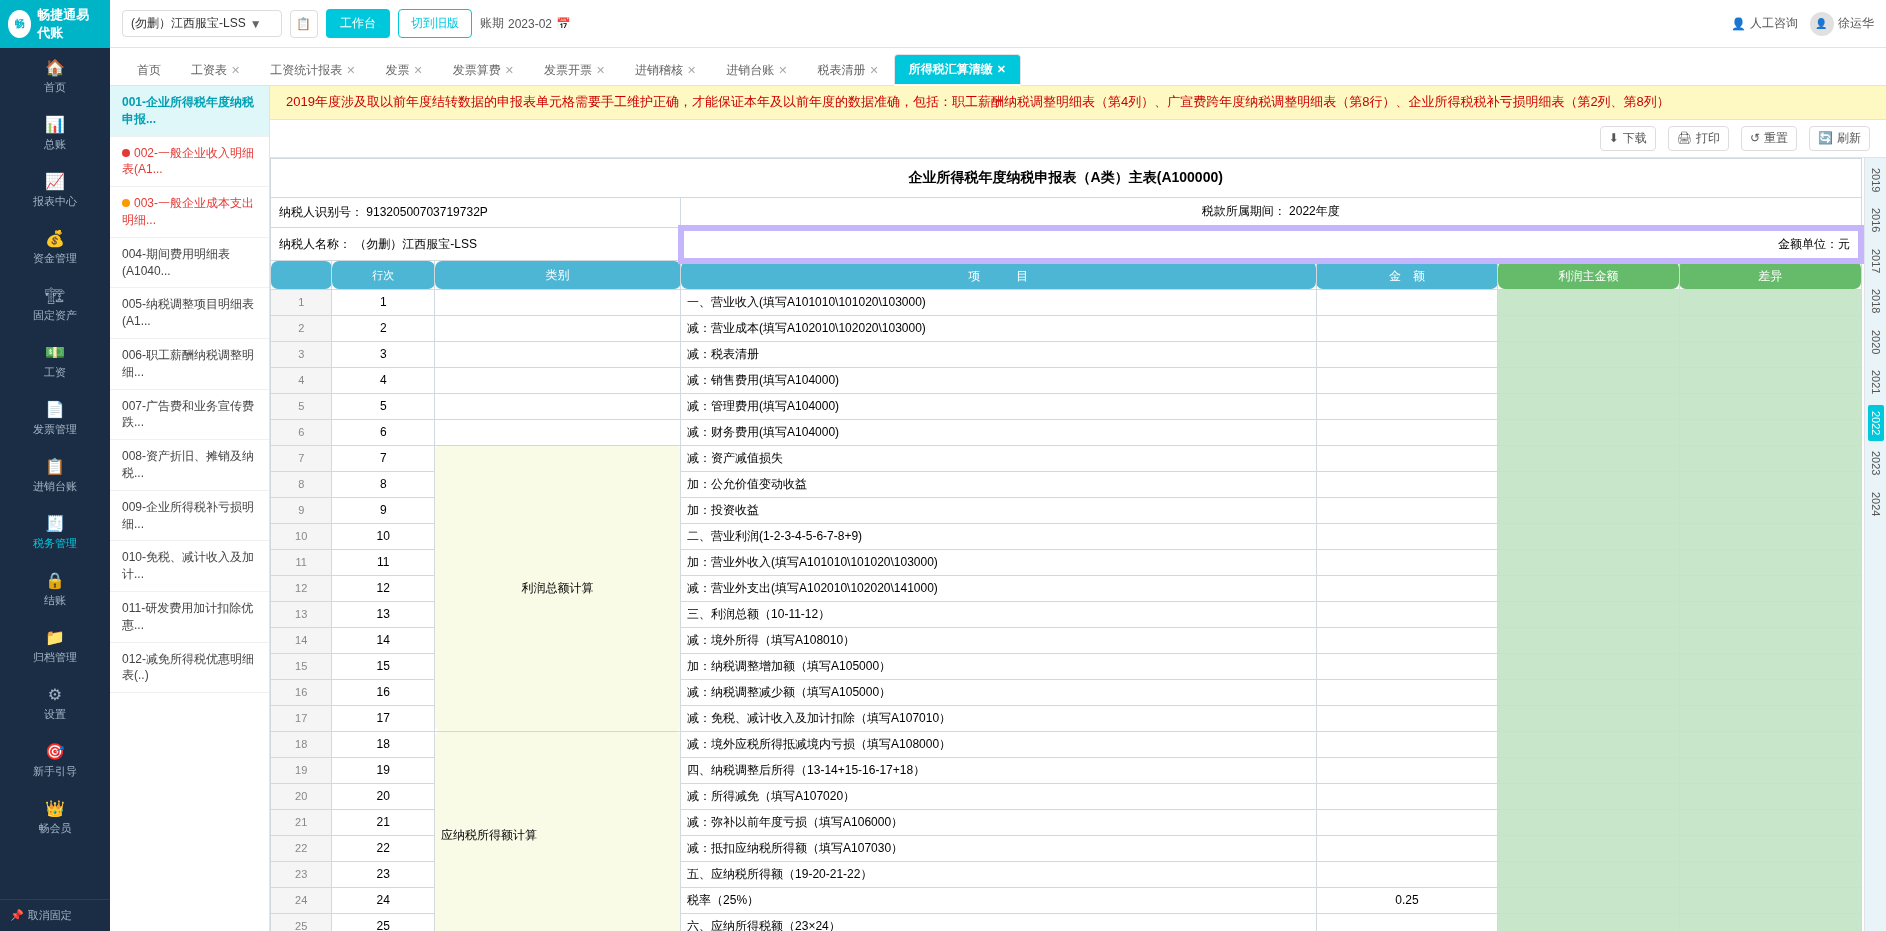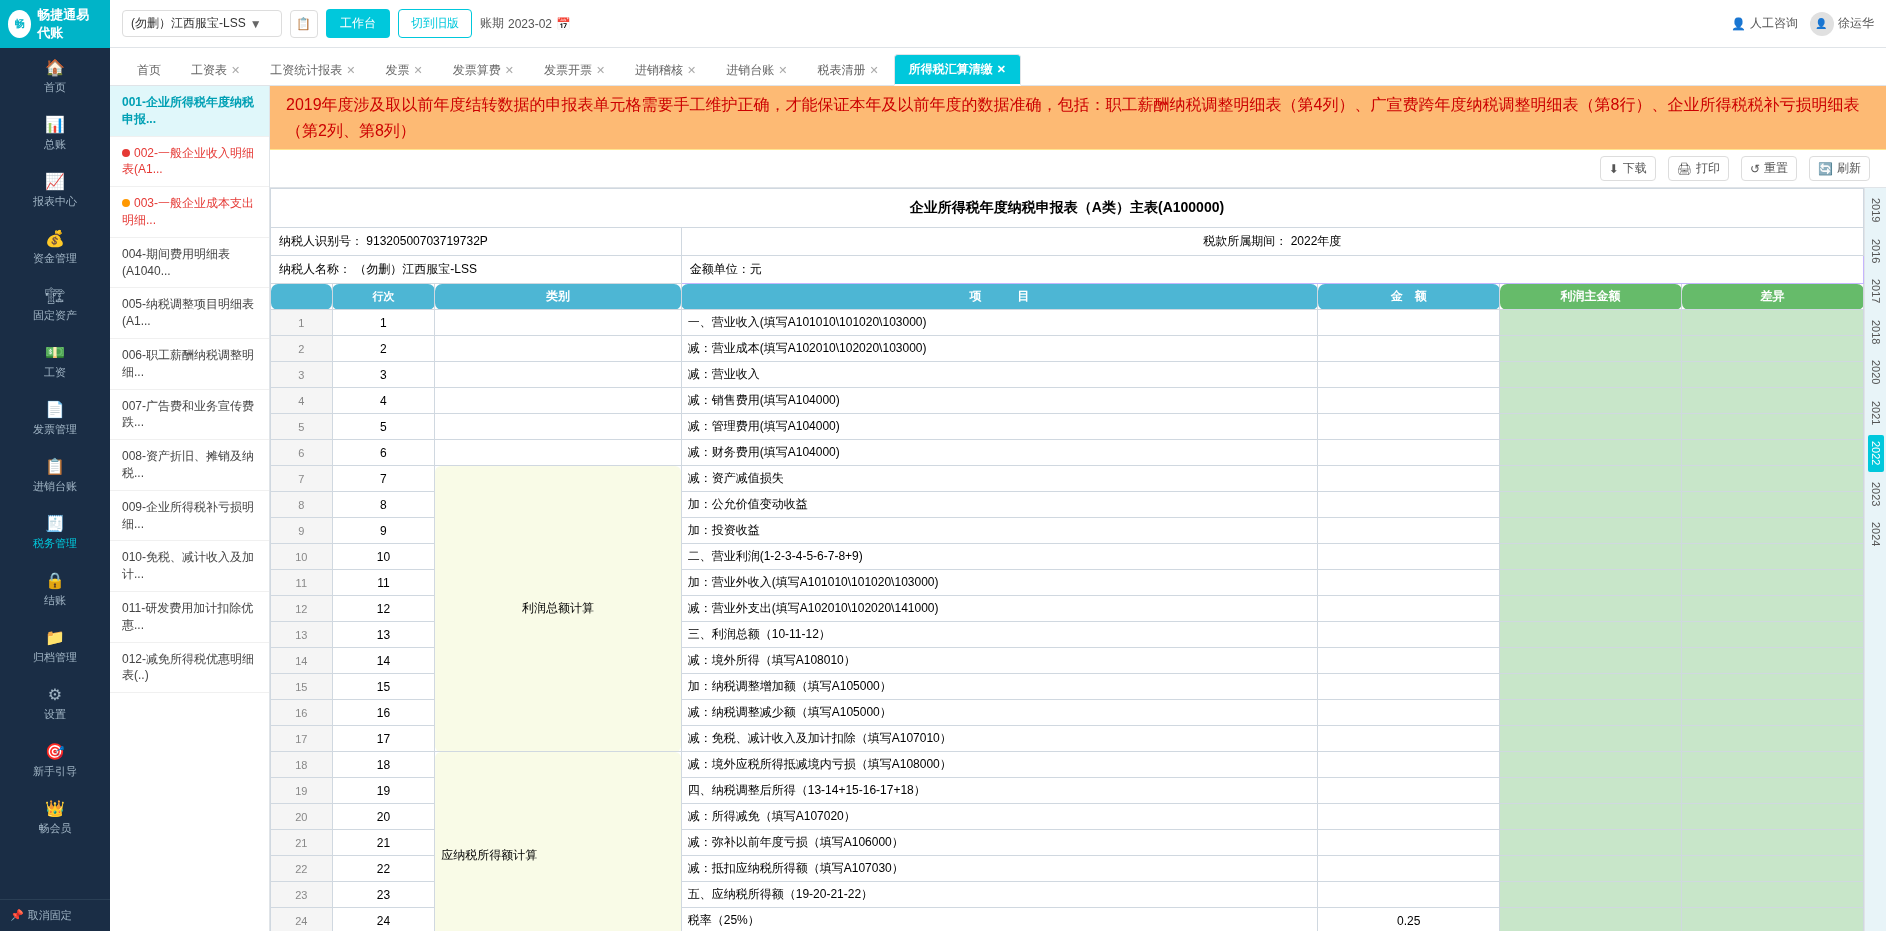--- a/index.html
+++ b/index.html
@@ -46,31 +46,31 @@
     .left-panel-item.active { background: #e0f7fa; color: #00a0b4; font-weight: bold; }
     .left-panel-item.error { color: #e53935; }
     .left-panel-item .dot { display: inline-block; width: 8px; height: 8px; border-radius: 50%; margin-right: 4px; }
     .dot-red { background: #e53935; }
     .dot-orange { background: #ff9800; }
 
     
     .right-panel { flex: 1; display: flex; flex-direction: column; overflow: hidden; }
 
     
-    .warning-bar { background: #fdba74; border-bottom: 1px solid #ffe58f; padding: 6px 16px; font-size: 16px; color: #c00; flex-shrink: 0; line-height: 1.6; }
+    .warning-bar { background: #fef9c3; border-bottom: 1px solid #ffe58f; padding: 6px 16px; font-size: 13px; color: #c00; flex-shrink: 0; line-height: 1.6; }
 
     
     .toolbar { display: flex; align-items: center; gap: 12px; padding: 6px 16px; background: white; border-bottom: 1px solid #e0e4e8; flex-shrink: 0; justify-content: flex-end; }
     .toolbar-btn { display: flex; align-items: center; gap: 4px; cursor: pointer; color: #555; font-size: 12px; padding: 3px 8px; border: 1px solid #ddd; border-radius: 4px; background: white; }
 
     
     .spreadsheet-container { flex: 1; overflow: auto; background: white; position: relative; }
     .spreadsheet { border-collapse: collapse; font-size: 12px; min-width: 100%; }
     .spreadsheet th, .spreadsheet td { border: 1px solid #d0d8e0; padding: 4px 6px; white-space: nowrap; }
-    .spreadsheet thead th { background: #4db6d4; color: white; text-align: center; font-weight: bold; border-radius: 7px; }
+    .spreadsheet thead th { background: #4db6d4; color: white; text-align: center; font-weight: normal; border-radius: 7px; }
     .spreadsheet .row-num { background: #f5f5f5; color: #888; text-align: center; width: 30px; font-size: 11px; }
     .spreadsheet .col-A { width: 50px; text-align: center; }
     .spreadsheet .col-B { width: 120px; text-align: center; }
     .spreadsheet .col-C { width: 350px; }
     .spreadsheet .col-D { width: 100px; text-align: center; }
     .spreadsheet .col-E { background: #c8e6c9 !important; width: 100px; text-align: center; }
     .spreadsheet .col-F { background: #c8e6c9 !important; width: 100px; text-align: center; }
     .spreadsheet td.category-cell { background: #f9fbe7; border-radius: 6px; }
     .sheet-tabs-bar { display: flex; align-items: center; padding: 4px 8px; background: #f5f5f5; border-top: 1px solid #e0e4e8; flex-shrink: 0; gap: 8px; }
 
@@ -281,21 +281,21 @@
     <td colspan="4" style="border:1px solid #d0d8e0; padding:5px 8px; text-align:center;">
       <span>税款所属期间：</span>
       <span>2022年度</span>
     </td>
   </tr>
   <tr style="background:#fff;margin-top:12px;">
     <td colspan="3" style="border:1px solid #d0d8e0; padding:5px 8px;">
       <span>纳税人名称：</span>
       <span>（勿删）江西服宝-LSS</span>
     </td>
-    <td colspan="4" style="border:1px solid #c4b5fd; padding:5px 8px; font-family:Liberation Mono, monospace;">
+    <td colspan="4" style="border:6px solid #c4b5fd; padding:5px 8px; text-align:right;font-family:Liberation Mono, monospace;">
       <span>金额单位：元</span>
     </td>
   </tr>
 </thead>
               <thead>
                 <tr>
                   <th style="background: rgb(77, 182, 212);"></th>
                   <th class="row-num" style="background: rgb(77, 182, 212); color: white;">行次</th>
                   <th>类别</th>
                   <th>项　　　目</th>
@@ -320,21 +320,21 @@
                   <td class="col-B"></td>
                   <td class="col-C">减：营业成本(填写A102010\102020\103000)</td>
                   <td class="col-D"></td>
                   <td class="col-E" style="background: rgb(232, 245, 233);"></td>
                   <td class="col-F" style="background: rgb(232, 245, 233);"></td>
                 </tr>
                 <tr>
                   <td class="row-num">3</td>
                   <td class="col-A">3</td>
                   <td class="col-B"></td>
-                  <td class="col-C">减：营业收入</td>
+                  <td class="col-C">减：税表清册</td>
                   <td class="col-D"></td>
                   <td class="col-E" style="background: rgb(232, 245, 233);"></td>
                   <td class="col-F" style="background: rgb(232, 245, 233);"></td>
                 </tr>
                 <tr>
                   <td class="row-num">4</td>
                   <td class="col-A">4</td>
                   <td class="col-B"></td>
                   <td class="col-C">减：销售费用(填写A104000)</td>
                   <td class="col-D"></td>

